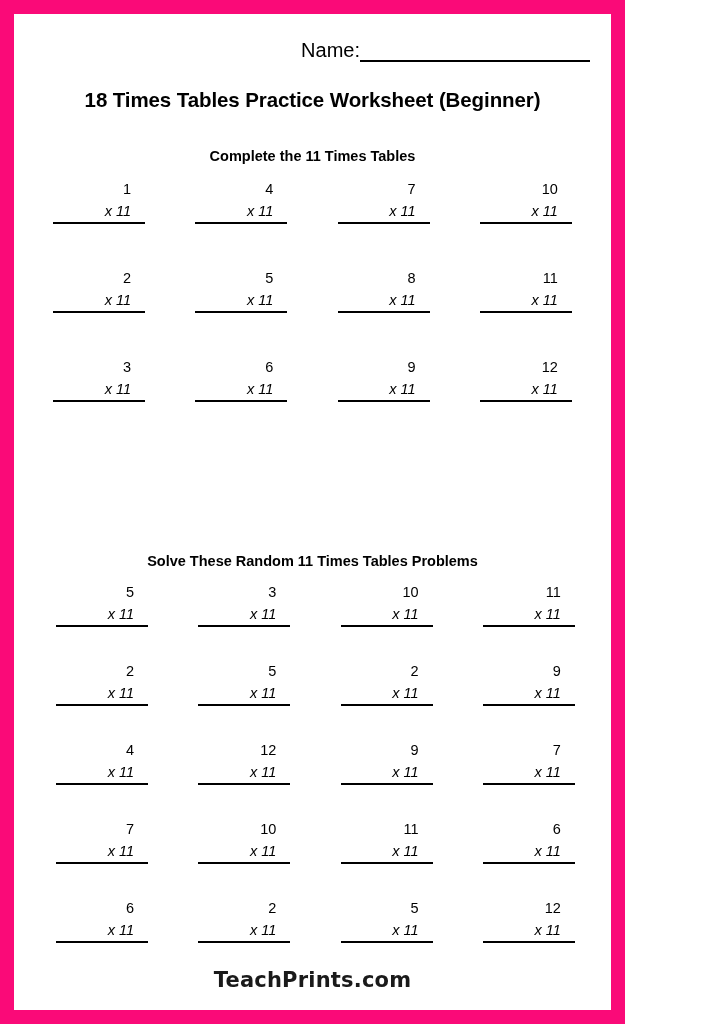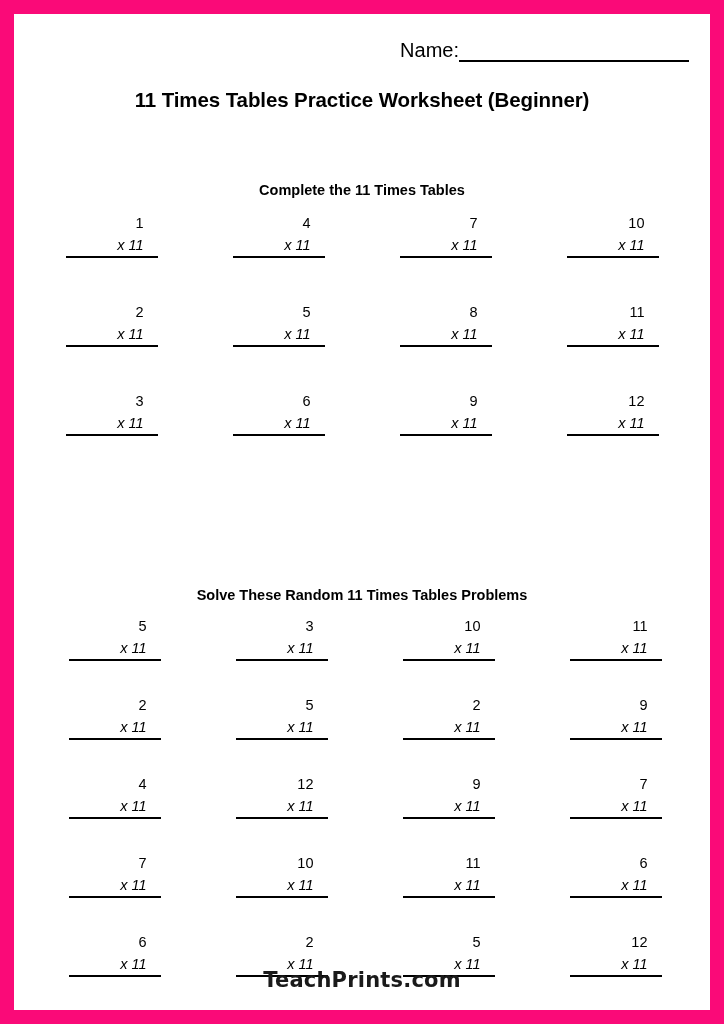--- a/index.html
+++ b/index.html
@@ -9,21 +9,21 @@
   body {
     width: 724px;
     height: 1024px;
     background: #ffffff;
     font-family: "Liberation Sans", sans-serif;
     overflow: hidden;
   }
 
   .page {
     position: relative;
-    width: 724px;
+    width: 625px;
     height: 1024px;
     box-sizing: border-box;
     background: #737373;
     border: 14px solid #fa0a78;
   }
 
   .sheet {
     position: relative;
     width: 100%;
     height: 100%;
@@ -62,21 +62,21 @@
     letter-spacing: -0.1px;
   }
 
   
   .section-heading {
     text-align: center;
     font-size: 14.5px;
     font-weight: bold;
     color: #000000;
   }
-  .section-1 .section-heading { margin-top: 70px; }
+  .section-1 .section-heading { margin-top: 36px; }
   .section-2 .section-heading { margin-top: 104px; }
 
   
   .problem-grid {
     display: grid;
     grid-template-columns: repeat(4, 1fr);
   }
   .section-1 .problem-grid { margin-top: 18px; }
   .section-2 .problem-grid { margin-top: 16px; }
 
@@ -129,21 +129,21 @@
 <body>
 
 <div class="page">
   <div class="sheet">
 
     <div class="name-row">
       <span class="name-label">Name:</span>
       <span class="name-blank"></span>
     </div>
 
-    <div class="worksheet-title">11 Times Tables Practice Worksheet (Beginner)</div>
+    <div class="worksheet-title">18 Times Tables Practice Worksheet (Beginner)</div>
 
     <div class="section section-1">
       <div class="section-heading">Complete the 11 Times Tables</div>
 
       <div class="problem-grid">
 
         <div class="problem">
           <div class="problem-inner">
             <div class="operand-top">1</div>
             <div class="operand-bottom">x 11</div>

